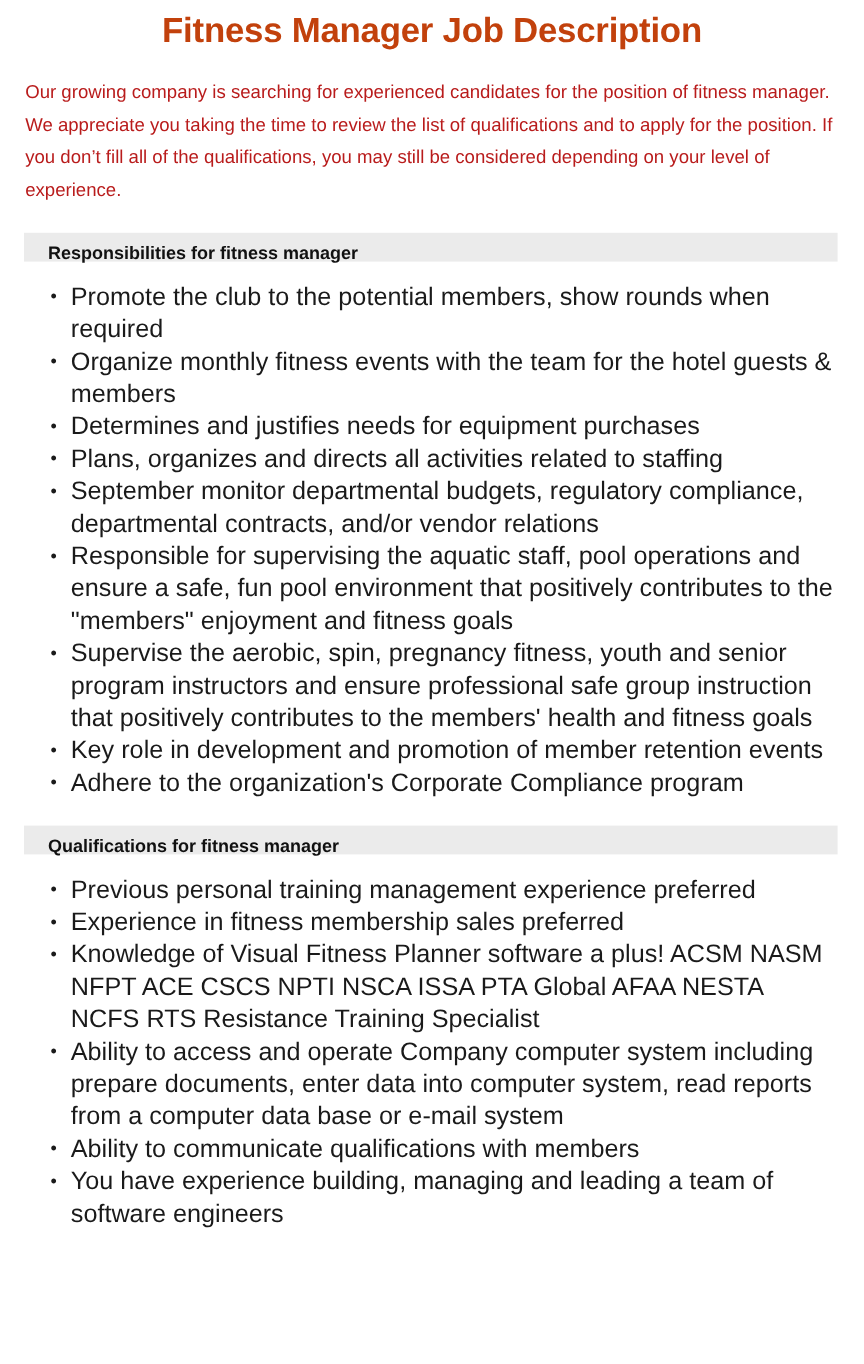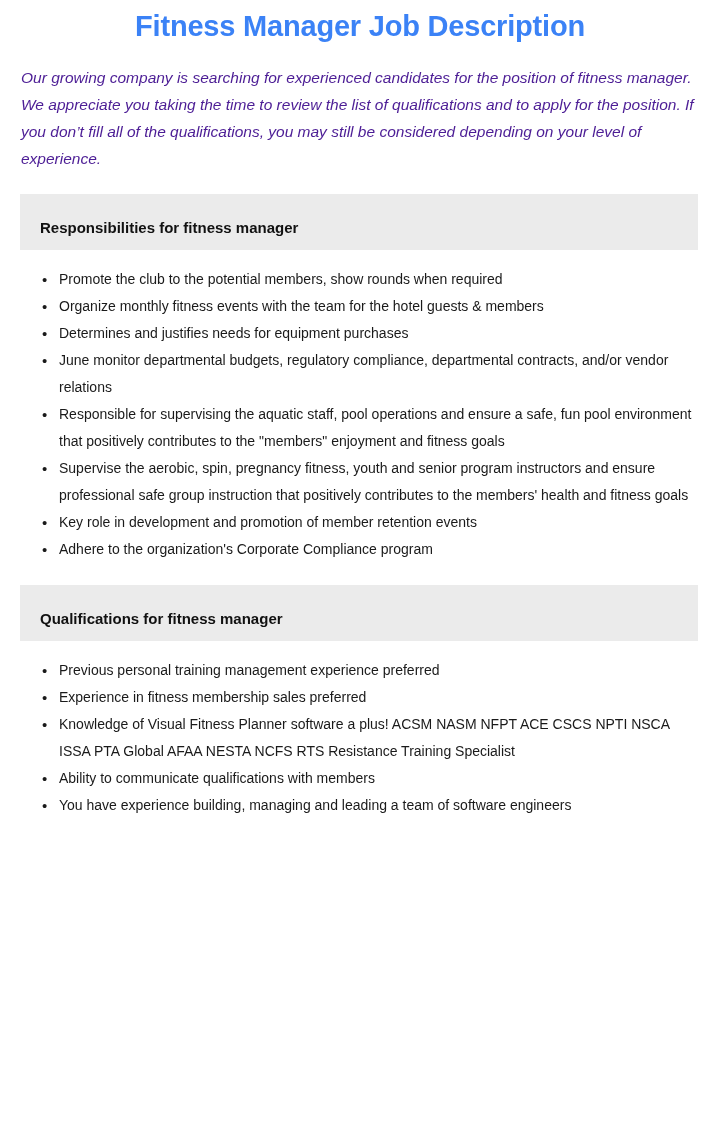--- a/index.html
+++ b/index.html
@@ -19,57 +19,56 @@
     padding: 0;
   }
   .doc-title {
     margin: 0;
     padding: 6px 20px 0 20px;
     text-align: center;
     font-size: 29px;
     font-weight: bold;
     line-height: 40px;
     letter-spacing: -0.2px;
-    color: #3b82f6;
+    color: #c2410c;
   }
   .intro {
     margin: 0;
     padding: 18px 22px 0 21px;
     font-size: 15.5px;
     line-height: 27px;
-    color: #4c1d95;
-    font-style: italic;
+    color: #b91c1c;
   }
   .section {
     margin: 0;
   }
   .section-header {
     margin: 22px 22px 0 20px;
     background: #ebebeb;
-    height: 56px;
+    height: 24px;
     display: flex;
     align-items: center;
     padding: 12px 0 0 20px;
     box-sizing: border-box;
   }
   .section-header-text {
     font-size: 15px;
     font-weight: bold;
     color: #111111;
     line-height: 20px;
   }
   ul.bullets {
     margin: 0;
     padding: 16px 22px 0 20px;
     list-style: none;
   }
   ul.bullets li {
     position: relative;
     padding-left: 39px;
-    font-size: 14px;
+    font-size: 21px;
     line-height: 27px;
     color: #1a1a1a;
     margin: 0 0 0 0;
   }
   ul.bullets li::before {
     content: "\2022";
     position: absolute;
     left: 22px;
     top: 0;
     font-size: 15px;
@@ -90,34 +89,36 @@
   <p class="intro">Our growing company is searching for experienced candidates for the position of fitness manager. We appreciate you taking the time to review the list of qualifications and to apply for the position. If you don’t fill all of the qualifications, you may still be considered depending on your level of experience.</p>
 
   <div class="section">
     <div class="section-header">
       <span class="section-header-text">Responsibilities for fitness manager</span>
     </div>
     <ul class="bullets">
       <li>Promote the club to the potential members, show rounds when required</li>
       <li>Organize monthly fitness events with the team for the hotel guests &amp; members</li>
       <li>Determines and justifies needs for equipment purchases</li>
-      <li>June monitor departmental budgets, regulatory compliance, departmental contracts, and/or vendor relations</li>
+      <li>Plans, organizes and directs all activities related to staffing</li>
+      <li>September monitor departmental budgets, regulatory compliance, departmental contracts, and/or vendor relations</li>
       <li>Responsible for supervising the aquatic staff, pool operations and ensure a safe, fun pool environment that positively contributes to the "members" enjoyment and fitness goals</li>
       <li>Supervise the aerobic, spin, pregnancy fitness, youth and senior program instructors and ensure professional safe group instruction that positively contributes to the members' health and fitness goals</li>
       <li>Key role in development and promotion of member retention events</li>
       <li>Adhere to the organization's Corporate Compliance program</li>
     </ul>
   </div>
 
   <div class="section last">
     <div class="section-header">
       <span class="section-header-text">Qualifications for fitness manager</span>
     </div>
     <ul class="bullets">
       <li>Previous personal training management experience preferred</li>
       <li>Experience in fitness membership sales preferred</li>
       <li>Knowledge of Visual Fitness Planner software a plus! ACSM NASM NFPT ACE CSCS NPTI NSCA ISSA PTA Global AFAA NESTA NCFS RTS Resistance Training Specialist</li>
+      <li>Ability to access and operate Company computer system including prepare documents, enter data into computer system, read reports from a computer data base or e-mail system</li>
       <li>Ability to communicate qualifications with members</li>
       <li>You have experience building, managing and leading a team of software engineers</li>
     </ul>
   </div>
 
 </div>
 
 </body></html>

